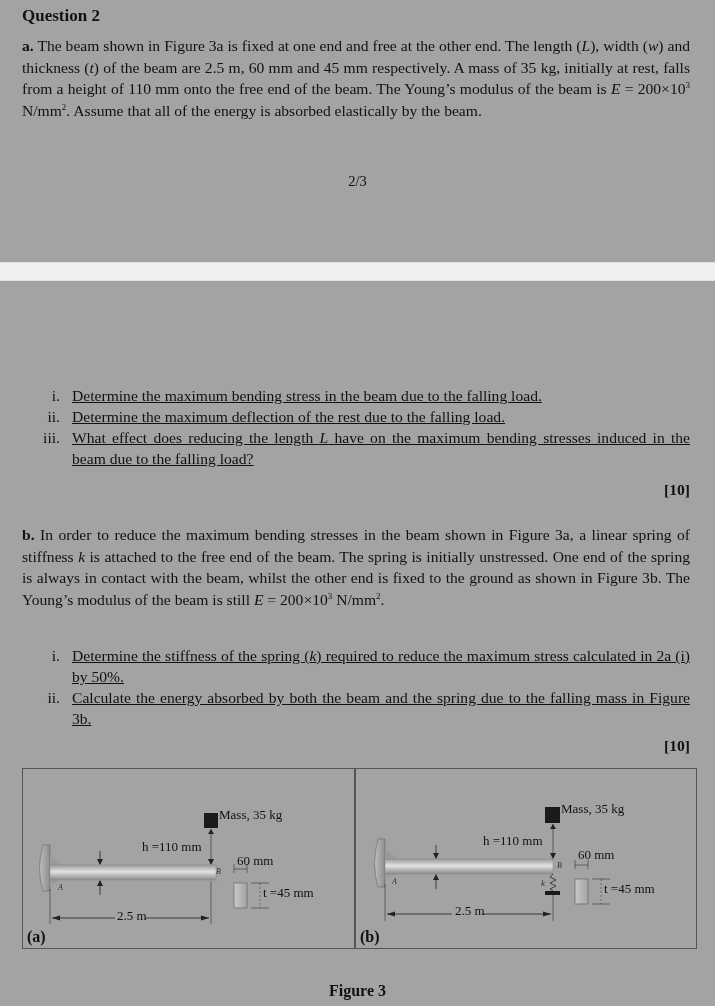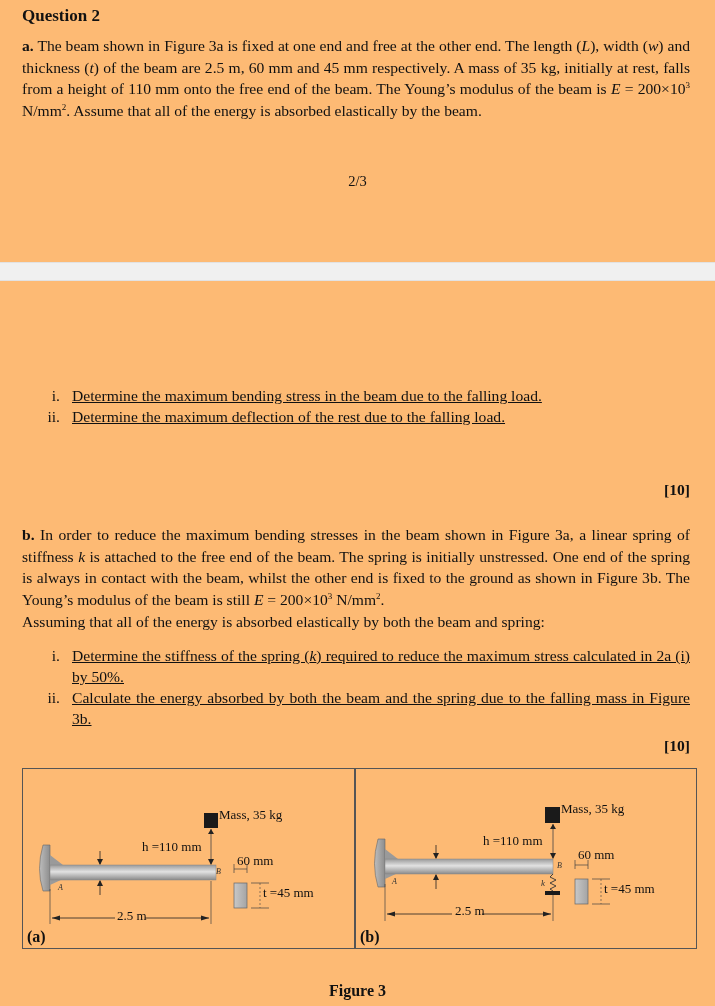--- a/index.html
+++ b/index.html
@@ -1,19 +1,19 @@
 <!DOCTYPE html>
 <html><head>
 <meta charset="utf-8">
 <style>
   * { box-sizing: border-box; margin: 0; padding: 0; }
   html, body { width: 715px; height: 1006px; background: #ffffff; overflow: hidden; }
   body { font-family: "Liberation Serif", "DejaVu Serif", serif; color: #111; position: relative; }
 
-  .page { position: absolute; left: 0; width: 715px; background: #fdba74; }
+  .page { position: absolute; left: 0; width: 715px; background: #a3a3a3; }
   #page1 { top: 0; height: 262px; }
   #page2 { top: 281px; height: 725px; }
 
   .gap-bar {
     position: absolute; left: 0; top: 262px; width: 715px; height: 19px;
     background: #f0f0f0; border-top: 1px solid #e2e2e2; border-bottom: 1px solid #e2e2e2;
   }
 
   .q-title { position: absolute; left: 22px; top: 6px; font-size: 17px; font-weight: bold; }
 
@@ -65,29 +65,32 @@
 
   <div class="list" style="top:104px;">
     <div class="li">
       <span class="num">i.</span>
       <span class="txt">Determine the maximum bending stress in the beam due to the falling load.</span>
     </div>
     <div class="li">
       <span class="num">ii.</span>
       <span class="txt">Determine the maximum deflection of the rest due to the falling load.</span>
     </div>
+    <div class="li">
+      <span class="num">iii.</span>
+      <span class="txt"><span>What effect does reducing the length </span><i>L</i><span> have on the maximum bending stresses induced in the beam due to the falling load?</span></span>
+    </div>
   </div>
 
   <div class="marks" style="top:200px;">[10]</div>
 
   <div class="para" style="top:243px;">
     <b>b.</b><span> In order to reduce the maximum bending stresses in the beam shown in Figure 3a, a linear spring of stiffness </span><i>k</i><span> is attached to the free end of the beam. The spring is initially unstressed. One end of the spring is always in contact with the beam, whilst the other end is fixed to the ground as shown in Figure 3b. The Young’s modulus of the beam is still </span><span><i>E</i><span> = 200×10</span><sup>3</sup><span> N/mm</span><sup>2</sup></span><span>.</span>
   </div>
 
-  <div class="para" style="top:330px;">Assuming that all of the energy is absorbed elastically by both the beam and spring:</div>
 
   <div class="list" style="top:364px;">
     <div class="li">
       <span class="num">i.</span>
       <span class="txt"><span>Determine the stiffness of the spring (</span><i>k</i><span>) required to reduce the maximum stress calculated in 2a (i) by 50%.</span></span>
     </div>
     <div class="li">
       <span class="num">ii.</span>
       <span class="txt">Calculate the energy absorbed by both the beam and the spring due to the falling mass in Figure 3b.</span>
     </div>

